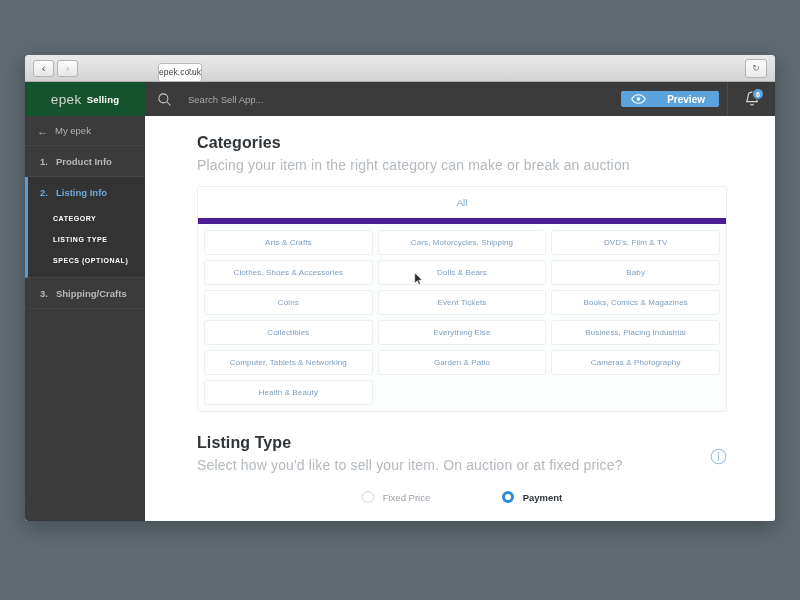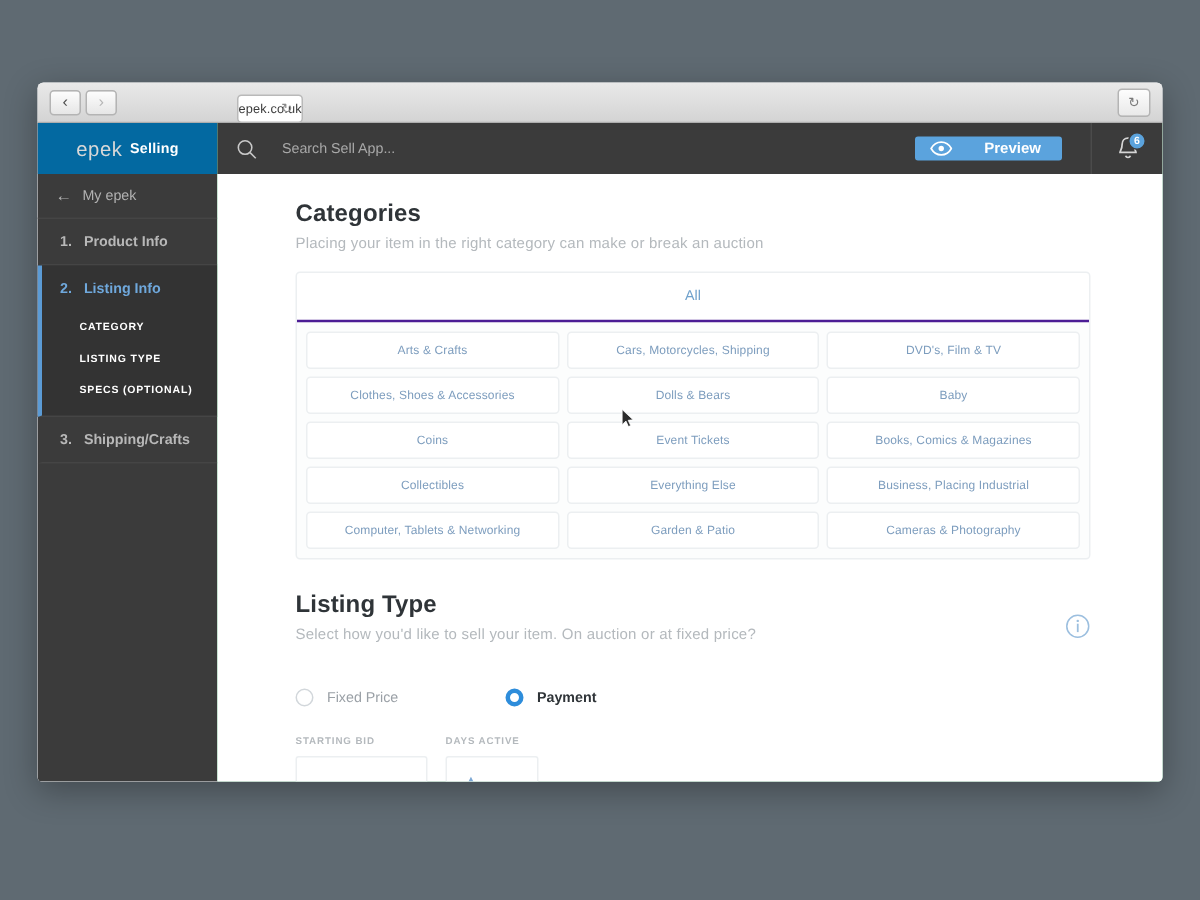--- a/index.html
+++ b/index.html
@@ -119,21 +119,21 @@
     flex-direction: column;
   }
 
   .brand {
     height: 34px;
     flex: 0 0 34px;
     display: flex;
     align-items: center;
     justify-content: center;
     gap: 5px;
-    background: #0369a1;
+    background: #14532d;
   }
   .brand-epek {
     font-size: 13.5px;
     color: #d8d8d8;
     letter-spacing: .4px;
     font-weight: 300;
   }
   .brand-selling {
     font-size: 9.5px;
     color: #ffffff;
@@ -188,21 +188,21 @@
     color: #ffffff;
   }
   .sb-sub:last-child { margin-bottom: 6px; }
 
   
   .main {
     flex: 1;
     min-width: 0;
     display: flex;
     flex-direction: column;
-    background: #86efac;
+    background: #0369a1;
   }
 
   .topbar {
     height: 34px;
     flex: 0 0 34px;
     background: #3b3b3b;
     display: flex;
     align-items: center;
     padding: 0 0 0 12px;
   }
@@ -229,21 +229,21 @@
     height: 16px;
     padding: 0 14px 0 10px;
     display: flex;
     align-items: center;
     gap: 21px;
     font-size: 10px;
     font-weight: bold;
     border: none;
     border-radius: 2px;
     font-family: "Liberation Sans", sans-serif;
-    margin-right: 19px;
+    margin-right: 8px;
   }
 
   .bell-wrap {
     position: relative;
     width: 48px;
     height: 34px;
     display: flex;
     align-items: center;
     justify-content: center;
     border-left: 1px solid #4b4b4b;
@@ -273,41 +273,41 @@
     background: #ffffff;
   }
 
   .sec-title {
     font-size: 16px;
     font-weight: bold;
     color: #2f3438;
     letter-spacing: .1px;
   }
   .sec-sub {
-    font-size: 10px;
+    font-size: 14px;
     color: #b4b9bd;
     margin-top: 5px;
     letter-spacing: .15px;
   }
 
   
   .cat-panel {
     margin-top: 13px;
     border: 1px solid #eceff1;
     border-radius: 3px;
     background: #fcfdfd;
   }
 
   .cat-all {
     text-align: center;
     padding: 10px 0;
     font-size: 9.5px;
     color: #6fa1cc;
     background: #ffffff;
-    border-bottom: 2px solid #4c1d95;
+    border-bottom: 6px solid #4c1d95;
     border-radius: 3px 3px 0 0;
   }
 
   .cat-grid {
     display: grid;
     grid-template-columns: 1fr 1fr 1fr;
     gap: 5px;
     padding: 6px;
   }
 
@@ -331,22 +331,23 @@
 
   .info-icon {
     position: absolute;
     right: 0;
     top: 14px;
     width: 17px; height: 17px;
   }
 
   .radio-row {
     display: flex;
-    margin-top: 30px;
-    align-items: center;
+    margin-top: 18px;
+    align-items: center;
+    justify-content: center;
   }
   .radio-item {
     display: flex;
     align-items: center;
     gap: 9px;
   }
   .radio-item.first { width: 140px; }
 
   .radio {
     width: 12px; height: 12px;
@@ -496,20 +497,21 @@
               <div class="cat-cell">Baby</div>
               <div class="cat-cell">Coins</div>
               <div class="cat-cell">Event Tickets</div>
               <div class="cat-cell">Books, Comics &amp; Magazines</div>
               <div class="cat-cell">Collectibles</div>
               <div class="cat-cell">Everything Else</div>
               <div class="cat-cell">Business, Placing Industrial</div>
               <div class="cat-cell">Computer, Tablets &amp; Networking</div>
               <div class="cat-cell">Garden &amp; Patio</div>
               <div class="cat-cell">Cameras &amp; Photography</div>
+              <div class="cat-cell">Health &amp; Beauty</div>
             </div>
           </div>
         </div>
 
         <div class="listing-sec">
           <div class="sec-title">Listing Type</div>
           <div class="sec-sub">Select how you'd like to sell your item. On auction or at fixed price?</div>
 
           <svg class="info-icon" viewBox="0 0 20 20">
             <circle cx="10" cy="10" r="8.6" fill="none" stroke="#9cbfdf" stroke-width="1.2"></circle>

